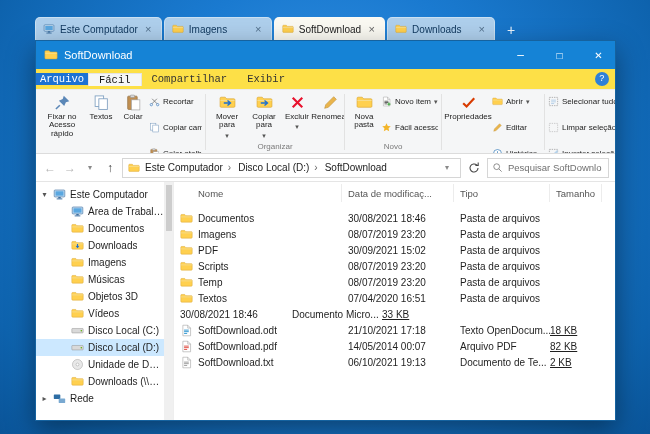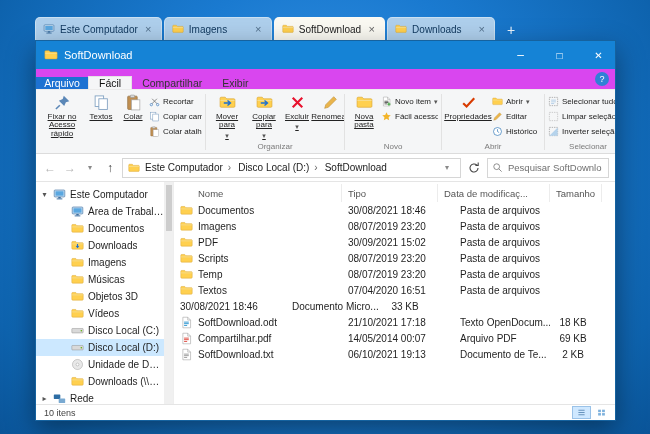--- a/index.html
+++ b/index.html
@@ -29,39 +29,39 @@
 
   .titlebar{height:28px;flex:none;background:#1583d6;display:flex;align-items:center;padding-left:8px;gap:6px;}
   .titlebar .sicon{width:14px;height:14px;}
   .title-text{color:#fff;font-size:11px;flex:1;white-space:nowrap;overflow:hidden;}
   .wbtn{width:33px;height:28px;flex:none;display:flex;align-items:center;justify-content:center;color:#fff;font-size:10px;}
   .wbtn-min::after{content:"–";font-size:12px;}
   .wbtn-max::after{content:"□";font-size:10px;}
   .wbtn-close::after{content:"✕";}
 
   
-  .rtabs{height:21px;flex:none;background:#d946ef;display:flex;align-items:flex-end;border-bottom:1px solid #ececec;}
+  .rtabs{height:21px;flex:none;background:#fde047;display:flex;align-items:center;border-bottom:1px solid #ececec;font-family:Liberation Mono, monospace;}
   .file-tab{width:52px;background:#1d72d2;color:#fff;font-size:10.5px;display:flex;align-items:center;justify-content:center;}
   .rtab{padding:0 10px;font-size:10.5px;color:#333;display:flex;align-items:center;}
   .rtab.active{background:#f5f6f7;border:1px solid #e4e4e4;border-bottom:none;color:#111;}
   .help{margin-left:auto;margin-right:6px;align-self:center;width:14px;height:14px;border-radius:50%;
     background:#2f80d6;color:#fff;font-size:9px;display:flex;align-items:center;justify-content:center;}
   .help::after{content:"?";}
 
   
   .ribbon{height:64px;flex:none;background:#f5f6f7;border-bottom:1px solid #dcdcdc;display:flex;overflow:hidden;padding:1px 1px 0 1px;}
   .rgroup{flex:none;display:flex;flex-direction:column;overflow:hidden;}
   .rgc{flex:1;display:flex;align-items:flex-start;padding:2px 3px 0 3px;gap:1px;}
   .rgl{font-size:8px;color:#7a7a7a;text-align:center;padding:0 2px 2px 2px;white-space:nowrap;overflow:hidden;}
   .rsep{width:1px;background:#e2e2e2;margin:3px 0;flex:none;}
   .rbig{display:flex;flex-direction:column;align-items:center;font-size:8px;line-height:1.06;color:#222;
-    text-align:center;padding:1px;gap:2px;flex:none;text-decoration:underline;}
+    text-align:center;padding:1px;gap:2px;flex:none;}
   .ricL{width:17px;height:17px;flex:none;}
   .ricS{width:11px;height:11px;flex:none;}
-  .rcol{display:flex;flex-direction:column;justify-content:flex-start;gap:1px;padding-top:1px;min-width:0;}
+  .rcol{display:flex;flex-direction:column;justify-content:flex-start;gap:12px;padding-top:1px;min-width:0;}
   .rsmall{display:flex;align-items:center;gap:3px;font-size:8px;color:#222;height:14px;white-space:nowrap;overflow:hidden;}
   .caret::after{content:"▾";font-size:7px;color:#555;}
 
   
   .addrbar{height:28px;flex:none;background:#fff;border-bottom:1px solid #e5e5e5;display:flex;align-items:center;padding:0 6px;gap:4px;}
   .nav-btn{width:16px;height:16px;display:flex;align-items:center;justify-content:center;font-size:12px;flex:none;}
   .nav-back::after{content:"←";color:#b3b3b3;}
   .nav-fwd::after{content:"→";color:#b3b3b3;}
   .nav-hist::after{content:"▾";font-size:8px;color:#8a8a8a;}
   .nav-up::after{content:"↑";color:#3a3a3a;}
@@ -84,33 +84,33 @@
   .side-item{height:17px;display:flex;align-items:center;gap:4px;font-size:10px;color:#1e1e1e;
     white-space:nowrap;overflow:hidden;padding-left:4px;}
   .side-item.lvl1{padding-left:22px;}
   .side-item.selected{background:#cce8ff;}
   .expander{width:9px;flex:none;font-size:8px;color:#555;text-align:center;}
   .sicon{width:13px;height:13px;flex:none;color:#7a7a7a;}
   .slabel{overflow:hidden;text-overflow:ellipsis;}
   .side-scroll{width:9px;flex:none;background:#f0f0f0;position:relative;}
   .side-thumb{position:absolute;top:3px;left:1.5px;width:6px;height:46px;background:#cdcdcd;}
 
-  .filearea{flex:1;display:flex;flex-direction:column;border-left:1px solid #eee;min-width:0;padding-top:2px;}
+  .filearea{flex:1;display:flex;flex-direction:column;border-left:1px solid #eee;min-width:0;padding-top:2px;gap:8px;}
   .fhead{display:flex;height:18px;align-items:center;font-size:9.5px;color:#555;flex:none;}
   .colh{border-right:1px solid #ececec;height:100%;display:flex;align-items:center;white-space:nowrap;overflow:hidden;}
   .col-name{width:168px;padding-left:24px;}
   .col-date{width:112px;padding-left:6px;}
   .col-type{width:96px;padding-left:6px;}
   .col-size{width:52px;padding-left:6px;}
   .frows{flex:1;overflow:hidden;}
   .frow{display:flex;height:16px;align-items:center;font-size:10px;color:#1f1f1f;}
   .fname{width:168px;display:flex;align-items:center;gap:5px;padding-left:6px;white-space:nowrap;overflow:hidden;}
   .fdate{width:112px;padding-left:6px;white-space:nowrap;overflow:hidden;}
   .ftype{width:96px;padding-left:6px;white-space:nowrap;overflow:hidden;}
-  .fsize{width:52px;text-align:center;padding-right:6px;white-space:nowrap;}
+  .fsize{width:52px;text-align:left;padding-right:6px;white-space:nowrap;text-decoration:underline;}
 
   
   .statusbar{height:16px;flex:none;border-top:1px solid #e5e5e5;display:flex;align-items:center;
     justify-content:space-between;padding:0 4px 0 8px;font-size:9px;color:#444;}
   .view-btns{display:flex;gap:1px;}
   .vbtn{width:19px;height:13px;padding:1px 3px;border:1px solid transparent;}
   .vbtn.active{background:#cfe8ff;border-color:#9ac2e8;}
 </style>
 </head>
 <body>
@@ -652,22 +652,22 @@
             <span class="slabel">Rede</span>
           </div>
       </div>
       <div class="side-scroll">
         <div class="side-thumb"></div>
       </div>
 
       <div class="filearea">
         <div class="fhead">
           <span class="colh col-name">Nome</span>
+            <span class="colh col-date">Data de modificaç...</span>
             <span class="colh col-type">Tipo</span>
-            <span class="colh col-date">Data de modificaç...</span>
             <span class="colh col-size">Tamanho</span>
         </div>
         <div class="frows">
           <div class="frow">
               <span class="fname">
                 <span class="sicon">
                   <svg class="ic" viewBox="0 0 16 16">
                     <use href="#i-folder"></use>
                   </svg>
                 </span>
@@ -760,53 +760,38 @@
               <span class="ftype">Texto OpenDocum...</span>
               <span class="fsize">18 KB</span>
             </div>
             <div class="frow">
               <span class="fname">
                 <span class="sicon" style="color: rgb(217, 48, 37);">
                   <svg class="ic" viewBox="0 0 16 16">
                     <use href="#i-page"></use>
                   </svg>
                 </span>
-                <span>Compartilhar.pdf</span>
+                <span>SoftDownload.pdf</span>
               </span>
               <span class="fdate">14/05/2014 00:07</span>
               <span class="ftype">Arquivo PDF</span>
-              <span class="fsize">69 KB</span>
+              <span class="fsize">82 KB</span>
             </div>
             <div class="frow">
               <span class="fname">
                 <span class="sicon" style="color: rgb(138, 138, 138);">
                   <svg class="ic" viewBox="0 0 16 16">
                     <use href="#i-page"></use>
                   </svg>
                 </span>
                 <span>SoftDownload.txt</span>
               </span>
               <span class="fdate">06/10/2021 19:13</span>
               <span class="ftype">Documento de Te...</span>
               <span class="fsize">2 KB</span>
             </div>
         </div>
       </div>
     </div>
 
-    <div class="statusbar">
-      <span>10 itens</span>
-      <div class="view-btns">
-        <span class="vbtn active">
-            <svg class="ic" viewBox="0 0 16 16">
-              <use href="#i-list"></use>
-            </svg>
-          </span>
-        <span class="vbtn">
-            <svg class="ic" viewBox="0 0 16 16">
-              <use href="#i-thumbs"></use>
-            </svg>
-          </span>
-      </div>
-    </div>
 
   </div>
 </div>
 
 </body></html>

